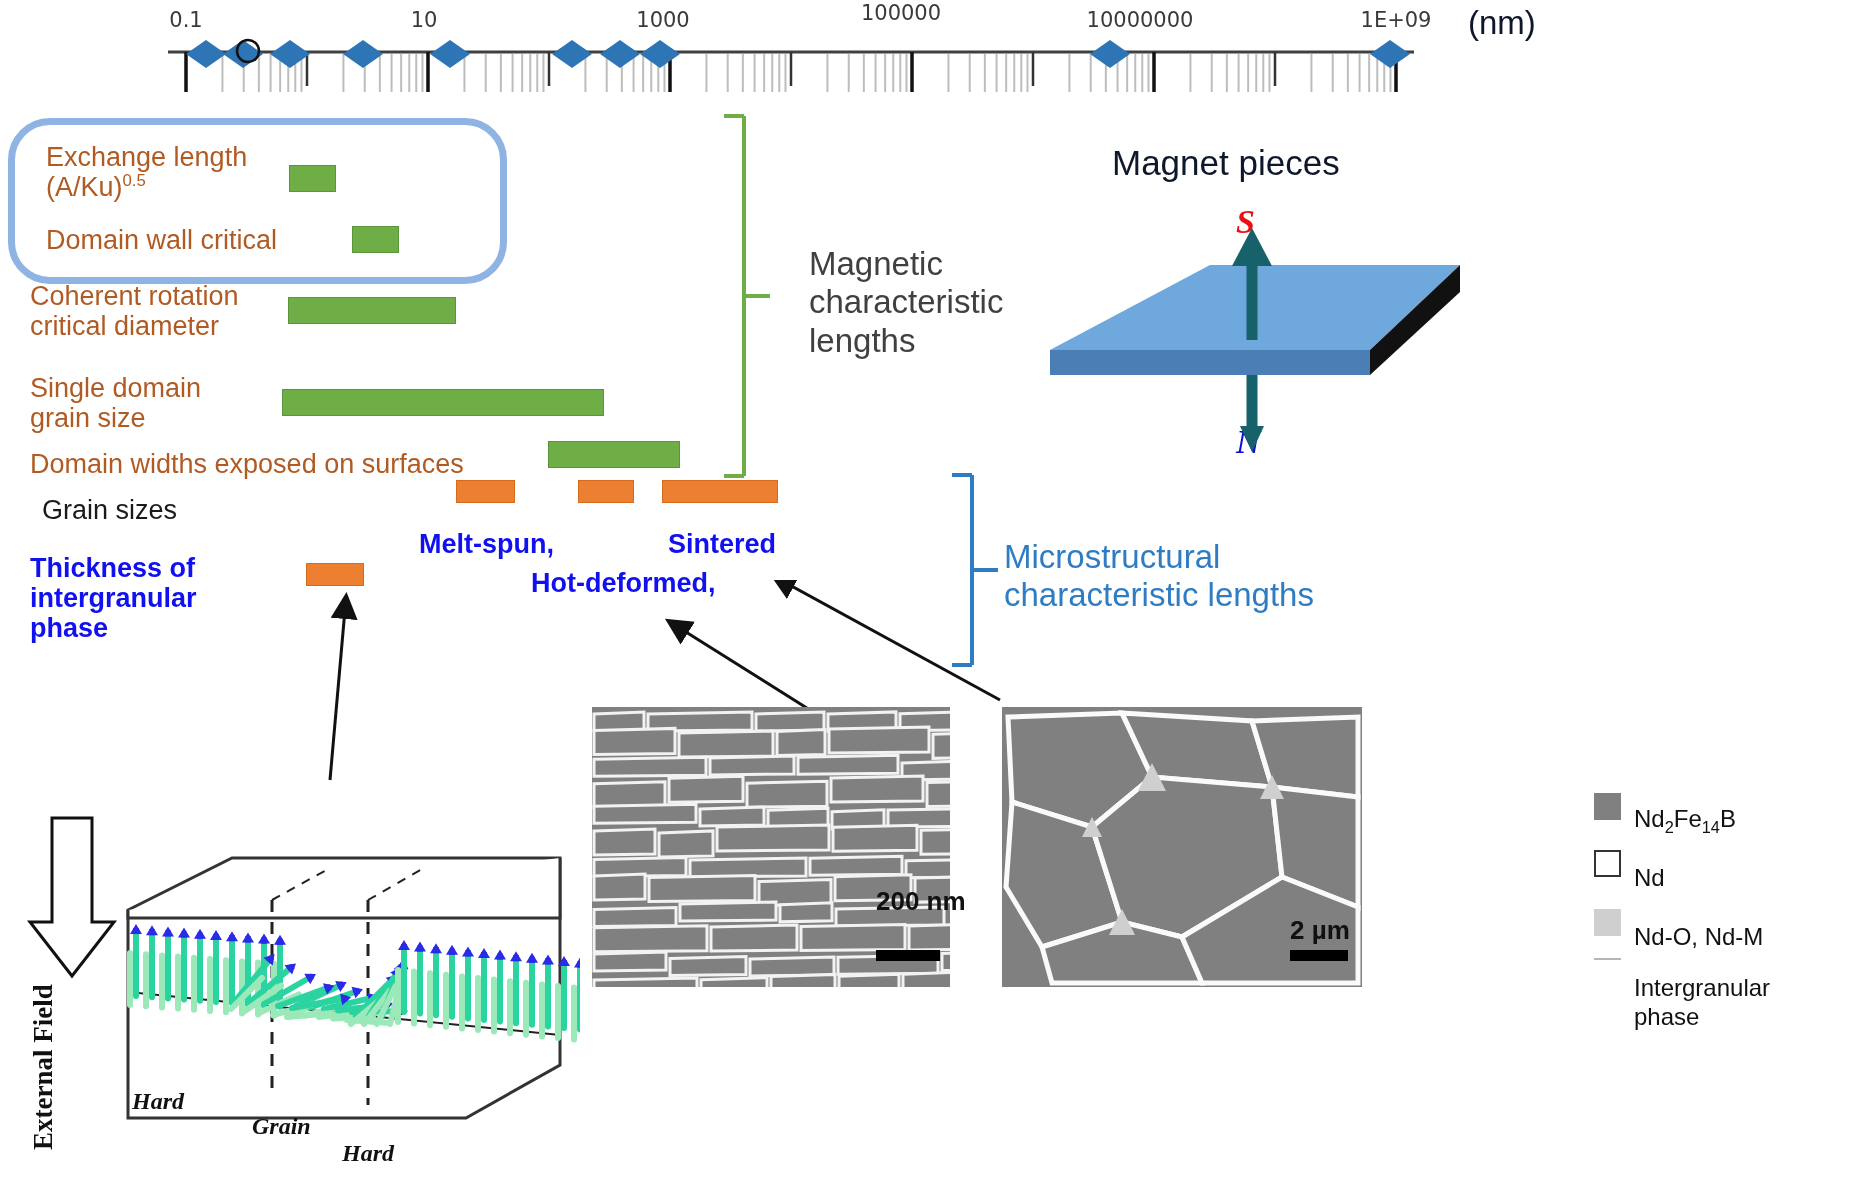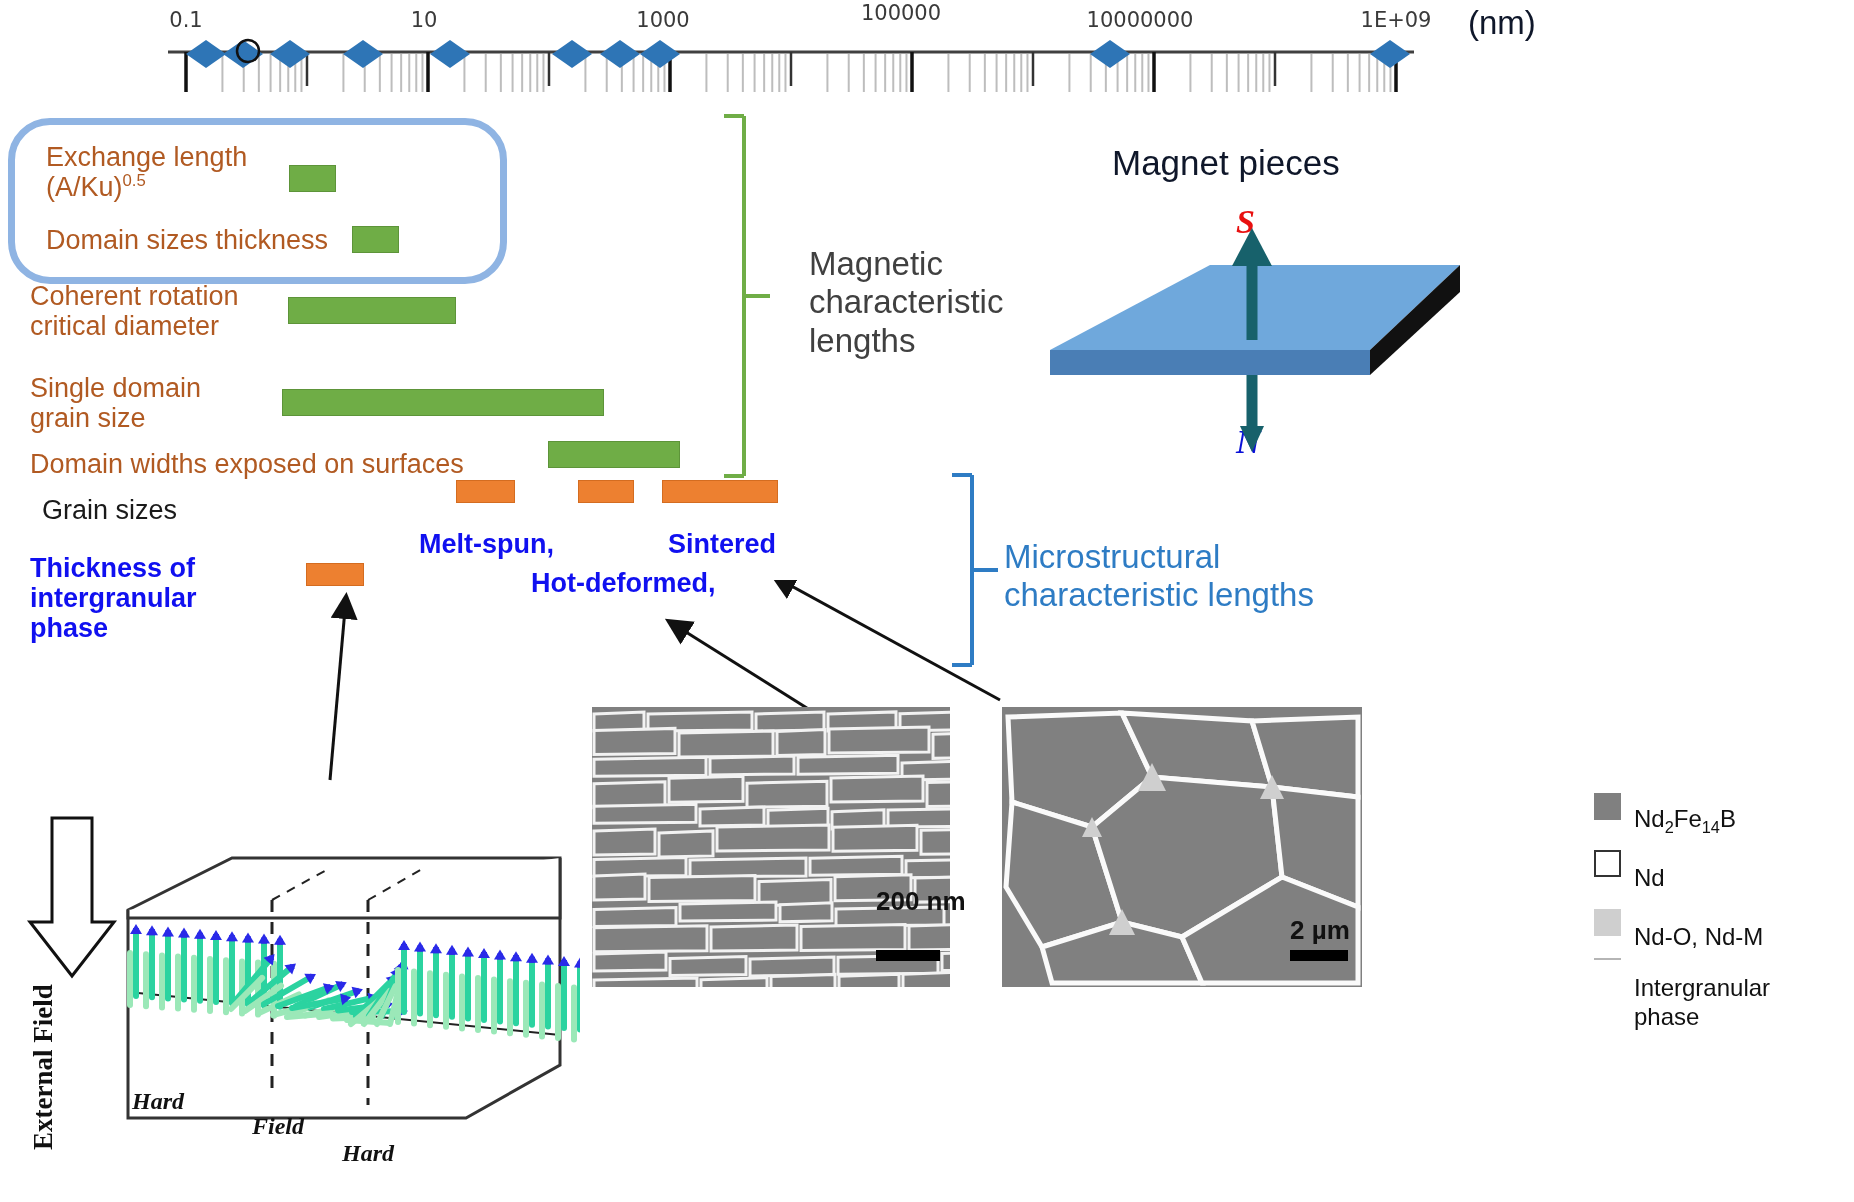--- a/index.html
+++ b/index.html
@@ -171,21 +171,21 @@
     </svg>
 </div>
 
 <div class="abs" style="left:8px;top:118px;width:485px;height:152px;border:7px solid #8FB4E3;
             border-radius:42px;"></div>
 
 <div class="rowlabel brown" style="left:46px;top:142px;">Exchange length
 (A/Ku)<sup style="font-size:.62em">0.5</sup></div>
 <div class="gbar" style="left:289px;top:165px;width:47px;height:27px;"></div>
 
-<div class="rowlabel brown" style="left:46px;top:225px;">Domain sizes thickness</div>
+<div class="rowlabel brown" style="left:46px;top:225px;">Domain wall critical</div>
 <div class="gbar" style="left:352px;top:226px;width:47px;height:27px;"></div>
 
 <div class="rowlabel brown" style="left:30px;top:281px;">Coherent rotation
 critical diameter</div>
 <div class="gbar" style="left:288px;top:297px;width:168px;height:27px;"></div>
 
 <div class="rowlabel brown" style="left:30px;top:373px;">Single domain
 grain size</div>
 <div class="gbar" style="left:282px;top:389px;width:322px;height:27px;"></div>
 
@@ -428,21 +428,21 @@
       <polygon points="628,162.4 622,172.4 634,172.4" fill="#2A2AE8"></polygon>
       <line x1="628" y1="172.4" x2="628" y2="166.4" stroke="#2A2AE8" stroke-width="6"></line>
       <line x1="622" y1="244.4" x2="622" y2="192.4" stroke="#9BE8B8" stroke-width="6" stroke-linecap="round"></line>
       <line x1="644" y1="236" x2="644" y2="174" stroke="#2BD3A0" stroke-width="6" stroke-linecap="round"></line>
       <polygon points="644,164 638,174 650,174" fill="#2A2AE8"></polygon>
       <line x1="644" y1="174" x2="644" y2="168" stroke="#2A2AE8" stroke-width="6"></line>
       <line x1="638" y1="246" x2="638" y2="194" stroke="#9BE8B8" stroke-width="6" stroke-linecap="round"></line>
     </g>
 </svg>
 <div class="serifIt" style="left:132px;top:1088px;">Hard</div>
-<div class="serifIt" style="left:252px;top:1113px;">Field</div>
+<div class="serifIt" style="left:252px;top:1113px;">Grain</div>
 <div class="serifIt" style="left:342px;top:1140px;">Hard</div>
 
 <div class="abs" style="left:592px;top:707px;width:358px;height:280px;background:#808080;
             overflow:hidden;">
   <svg width="358" height="280" id="mg1">
       <polygon points="2,6.956349189965381 52,4.956349189965381 52,22.95634918996538 2,23.95634918996538" fill="#808080" stroke="#f2f2f2" stroke-width="3"></polygon>
       <polygon points="56,6.992672256723414 160,4.992672256723414 160,22.992672256723413 56,23.992672256723413" fill="#808080" stroke="#f2f2f2" stroke-width="3"></polygon>
       <polygon points="164,6.973953965072103 232,4.973953965072103 232,22.973953965072102 164,23.973953965072102" fill="#808080" stroke="#f2f2f2" stroke-width="3"></polygon>
       <polygon points="236,6.894185950902896 304,4.894185950902896 304,22.894185950902898 236,23.894185950902898" fill="#808080" stroke="#f2f2f2" stroke-width="3"></polygon>
       <polygon points="308,6.762126653082806 376,4.762126653082806 376,22.762126653082806 308,23.762126653082806" fill="#808080" stroke="#f2f2f2" stroke-width="3"></polygon>

